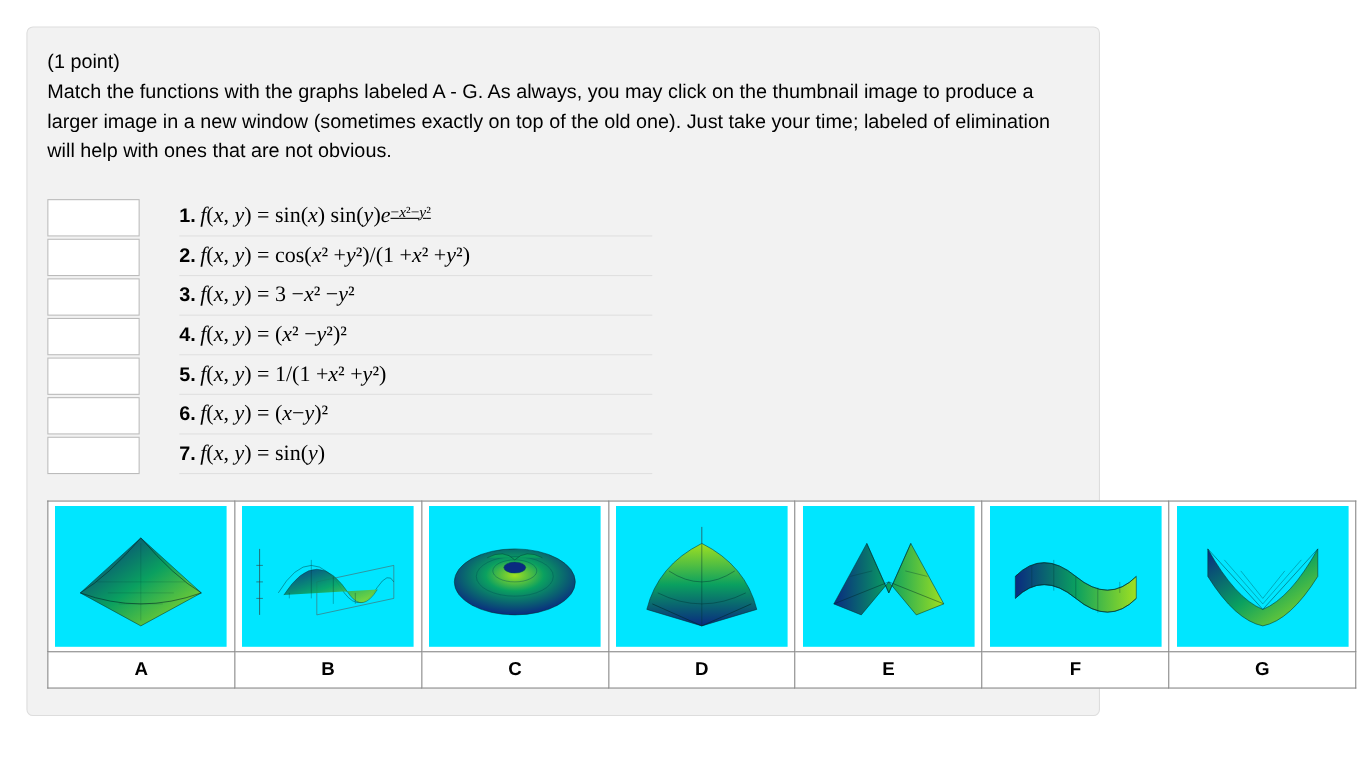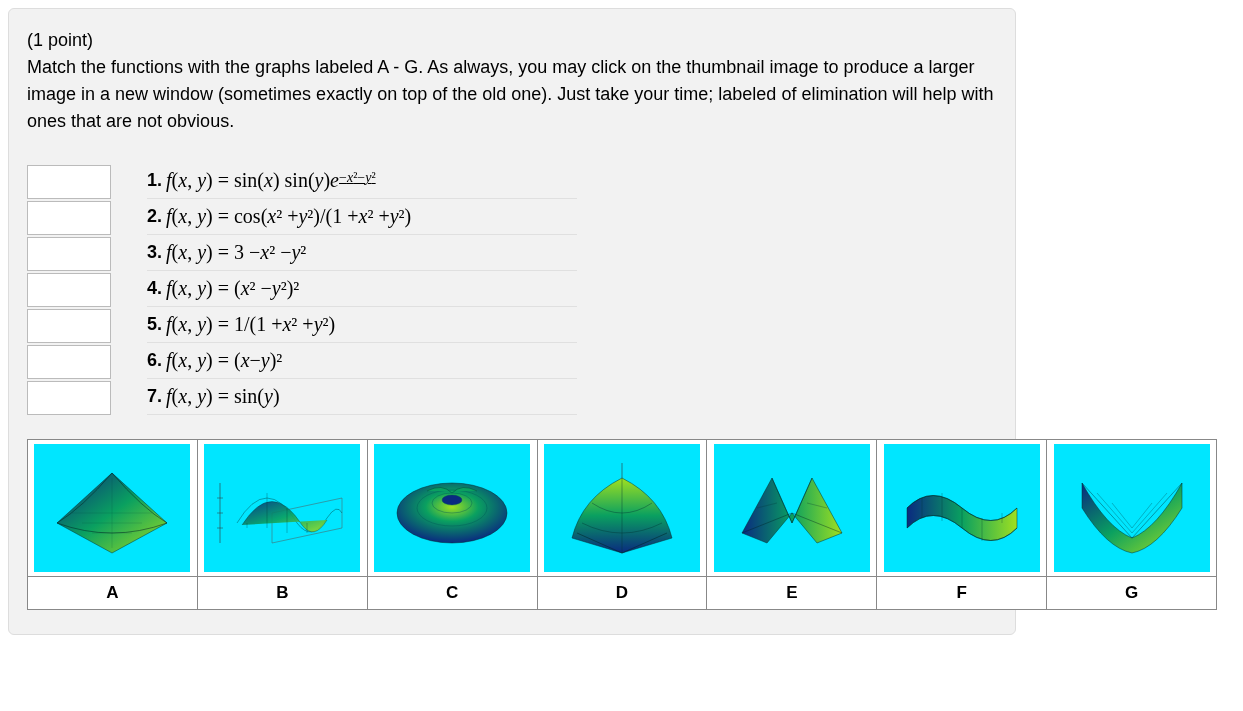--- a/index.html
+++ b/index.html
@@ -6,21 +6,21 @@
   body {
     margin: 0;
     padding: 0;
     font-family: Arial, Helvetica, sans-serif;
     background: #fff;
     font-size: 18px;
     color: #000;
   }
   .outer {
     width: 1024px;
-    padding: 8px;
+    padding: 24px;
   }
   .panel {
     background: #f2f2f2;
     border: 1px solid #ddd;
     border-radius: 6px;
     padding: 18px 18px 24px 18px;
   }
   .problem-header {
     margin-bottom: 10px;
     line-height: 1.5;

